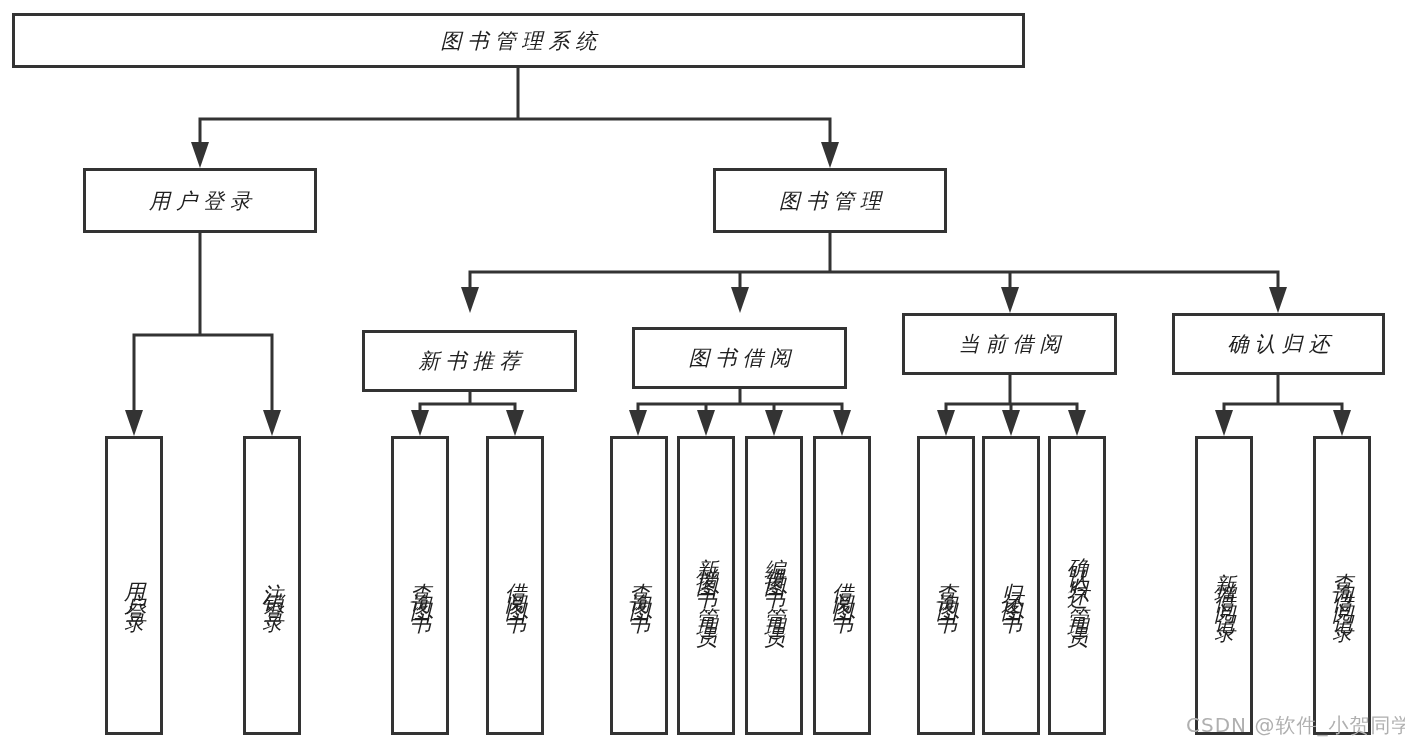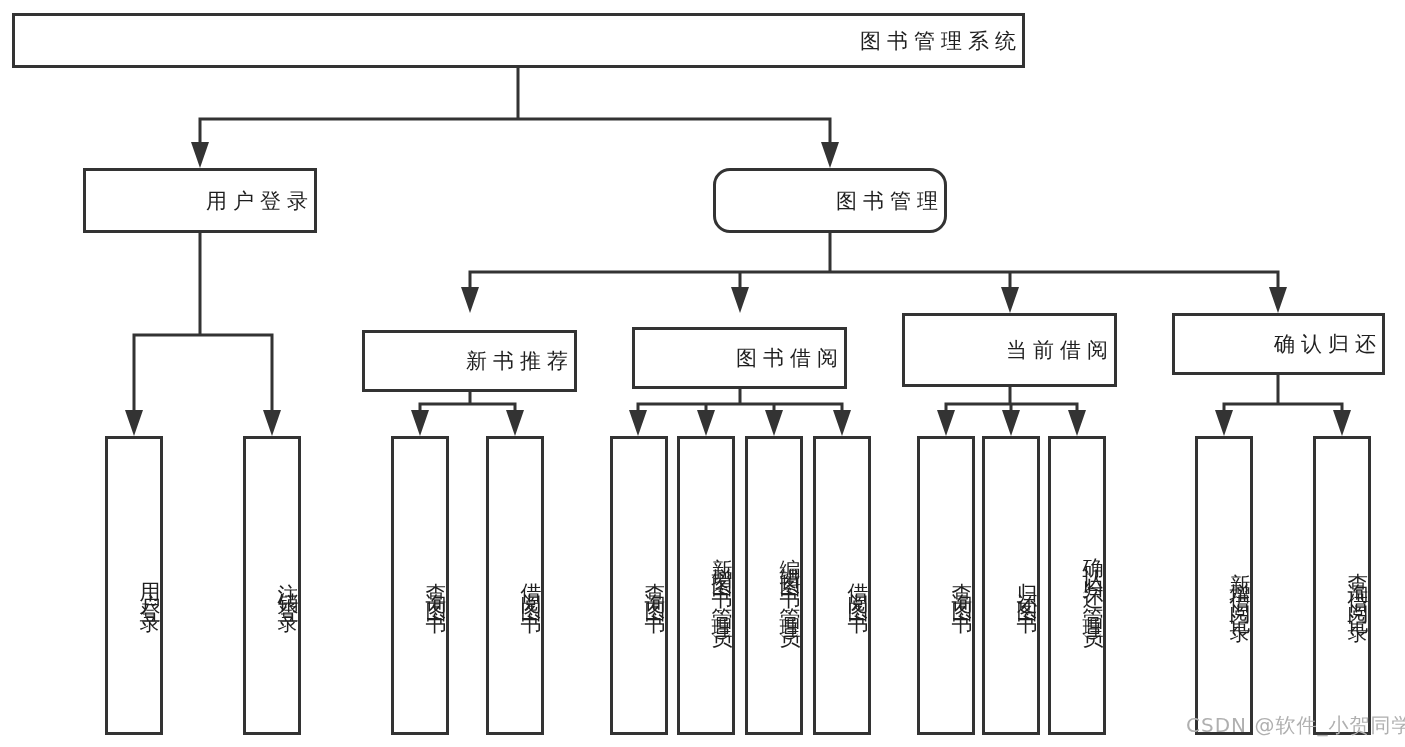--- a/index.html
+++ b/index.html
@@ -19,22 +19,23 @@
     color:var(--text);
   }
   .wires{position:absolute;left:0;top:0;z-index:0;}
   .wire{stroke:var(--line);stroke-width:3;fill:none;}
   .head{fill:var(--line);stroke:none;}
   .box{
     position:absolute;
     box-sizing:border-box;
     border:3px solid var(--line);
     background:var(--fill);
-    display:flex;align-items:center;justify-content:flex-end;
+    display:flex;align-items:center;justify-content:center;
     z-index:1;
+    font-style:italic;
   }
   .hlabel{
     font-size:21px;
     letter-spacing:6px;
     white-space:nowrap;
     text-indent:6px; 
   }
   .leaf .vlabel{
     writing-mode:vertical-rl;
     text-orientation:mixed;
@@ -96,31 +97,31 @@
     </g>
   </svg>
 
   <div class="box" style="left:12px;top:13px;width:1013px;height:55px;">
     <span class="hlabel">图书管理系统</span>
   </div>
 
   <div class="box" style="left:83px;top:168px;width:234px;height:65px;">
     <span class="hlabel">用户登录</span>
   </div>
-  <div class="box" style="left:713px;top:168px;width:234px;height:65px;border-radius:17px;">
+  <div class="box" style="left:713px;top:168px;width:234px;height:65px;">
     <span class="hlabel">图书管理</span>
   </div>
 
   <div class="box" style="left:362px;top:330px;width:215px;height:62px;">
     <span class="hlabel">新书推荐</span>
   </div>
   <div class="box" style="left:632px;top:327px;width:215px;height:62px;">
     <span class="hlabel">图书借阅</span>
   </div>
-  <div class="box" style="left:902px;top:313px;width:215px;height:74px;">
+  <div class="box" style="left:902px;top:313px;width:215px;height:62px;">
     <span class="hlabel">当前借阅</span>
   </div>
   <div class="box" style="left:1172px;top:313px;width:213px;height:62px;">
     <span class="hlabel">确认归还</span>
   </div>
 
   <div class="box leaf" style="left:105px;top:436px;width:58px;height:299px;">
     <span class="vlabel">用户登录</span>
   </div>
   <div class="box leaf" style="left:243px;top:436px;width:58px;height:299px;">

